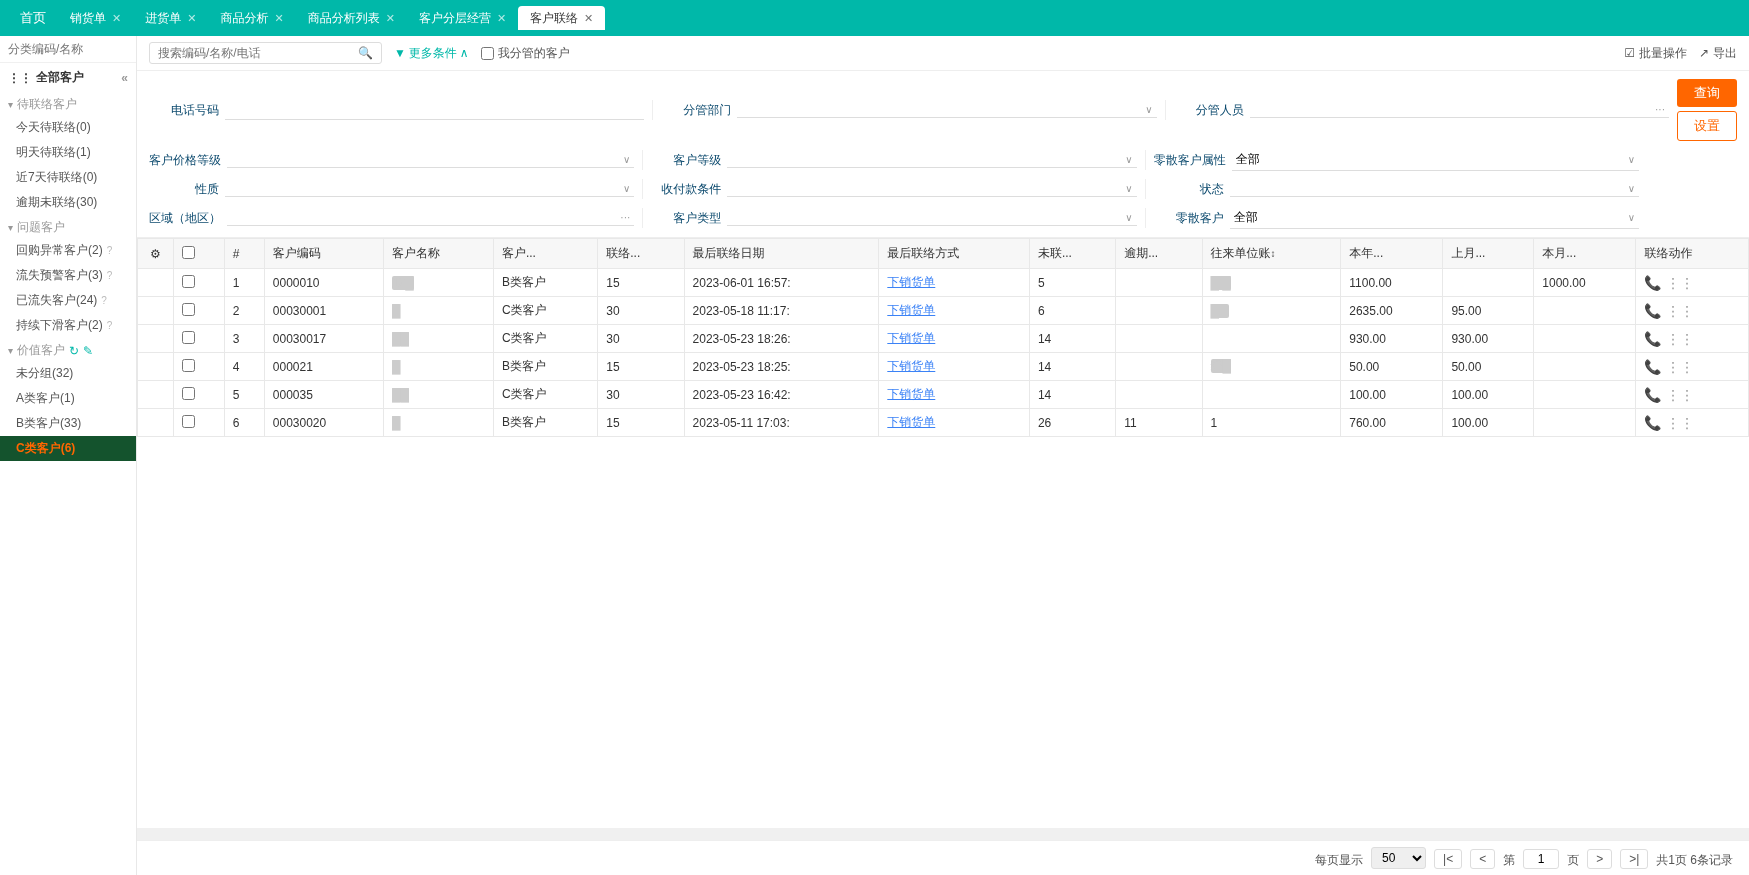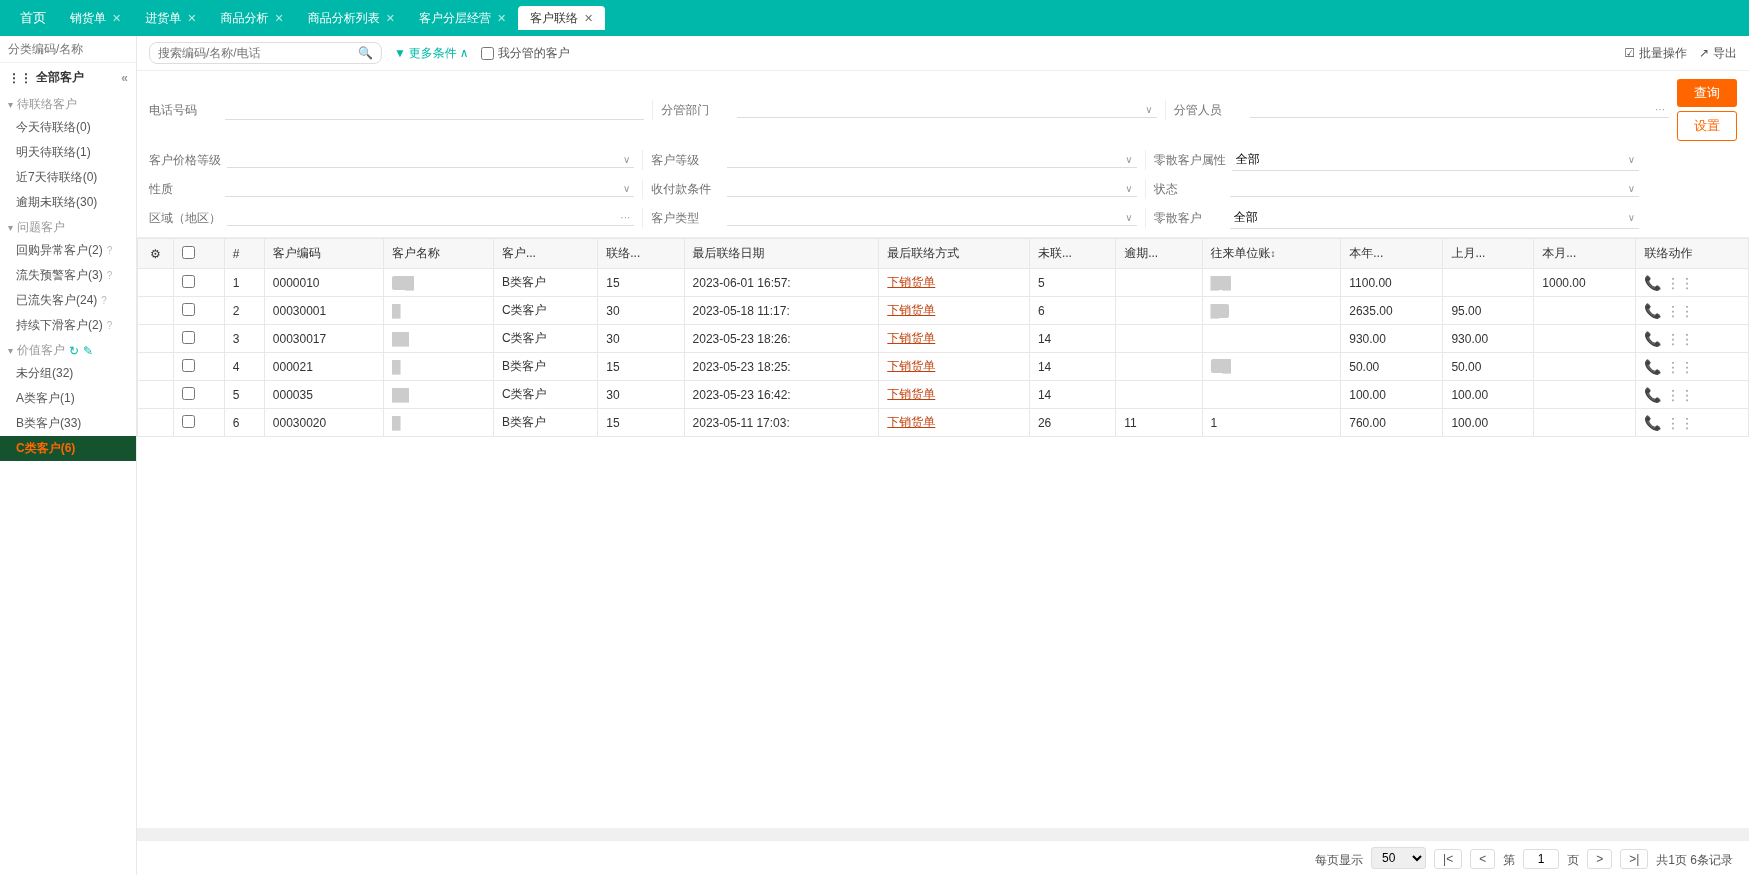--- a/index.html
+++ b/index.html
@@ -26,49 +26,49 @@
     .sidebar-group-label::before { content: '▾'; margin-right: 4px; font-size: 10px; }
     .sidebar-item { padding: 4px 8px 4px 16px; color: #555; cursor: pointer; display: flex; align-items: center; white-space: nowrap; }
     .sidebar-item.active { background: #14532d; color: #ff6600; font-weight: bold; text-align: right; }
     .sidebar-item .help-icon { margin-left: 4px; color: #bbb; font-size: 10px; }
 
     
     .content-area { flex: 1; display: flex; flex-direction: column; overflow: hidden; }
 
     
     .search-bar { background: #fff; padding: 6px 12px; display: flex; align-items: center; border-bottom: 1px solid #eee; gap: 12px; }
-    .search-input-wrap { display: flex; align-items: center; border: 1px solid #ddd; border-radius: 8px; padding: 3px 8px; min-width: 200px; }
+    .search-input-wrap { display: flex; align-items: center; border: 1px solid #ddd; border-radius: 3px; padding: 3px 8px; min-width: 200px; }
     .search-input-wrap input { border: none; outline: none; font-size: 12px; width: 160px; }
     .search-icon-btn { color: #00b8a9; cursor: pointer; }
     .filter-btn { display: flex; align-items: center; color: #00b8a9; cursor: pointer; gap: 3px; }
     .checkbox-label { display: flex; align-items: center; gap: 4px; color: #555; cursor: pointer; }
     .spacer { flex: 1; }
     .batch-btn, .export-btn { display: flex; align-items: center; gap: 4px; color: #555; cursor: pointer; font-size: 12px; }
 
     
     .filter-panel { background: #fff; padding: 8px 12px; border-bottom: 1px solid #eee; }
     .filter-row { display: flex; align-items: center; margin-bottom: 8px; gap: 8px; }
     .filter-row:last-child { margin-bottom: 0; }
     .filter-field { display: flex; align-items: center; flex: 1; gap: 6px; }
-    .filter-label { color: #737373; white-space: nowrap; min-width: 70px; text-align: left; }
+    .filter-label { color: #0c4a6e; white-space: nowrap; min-width: 70px; text-align: right; }
     .filter-input { flex: 1; border: none; border-bottom: 1px solid #ddd; outline: none; padding: 2px 4px; font-size: 12px; }
     .filter-select-wrap { flex: 1; border-bottom: 1px solid #ddd; display: flex; align-items: center; justify-content: space-between; padding: 2px 4px; cursor: pointer; }
     .filter-select-wrap .arrow { color: #999; font-size: 10px; }
     .filter-divider { width: 1px; height: 20px; background: #eee; }
     .query-btn { background: #ff6600; color: #fff; border: none; border-radius: 3px; padding: 5px 16px; cursor: pointer; font-size: 13px; }
     .set-btn { background: #fff; color: #ff6600; border: 1px solid #ff6600; border-radius: 3px; padding: 5px 16px; cursor: pointer; font-size: 13px; }
     .btn-group { display: flex; flex-direction: column; gap: 4px; }
 
     
     .table-area { flex: 1; overflow: auto; background: #fff; margin: 0; }
     table { width: 100%; border-collapse: collapse; }
     th { background: #f7f7f7; border: 1px solid #e8e8e8; padding: 6px 8px; text-align: left; color: #333; white-space: nowrap; font-weight: normal; position: sticky; top: 0; z-index: 1; }
     td { border: 1px solid #e8e8e8; padding: 5px 8px; color: #333; white-space: nowrap; }
     .th-settings { text-align: center; width: 36px; }
-    .link-text { color: #c2410c; cursor: pointer; text-decoration: underline; font-family: Liberation Mono, monospace; }
+    .link-text { color: #3b82f6; cursor: pointer; text-decoration: underline; font-family: Liberation Mono, monospace; }
     .action-icons { display: flex; gap: 4px; align-items: center; }
     .action-icon { color: #999; cursor: pointer; font-size: 14px; }
 
     
     .table-footer { background: #fff; border-top: 1px solid #eee; padding: 6px 16px; display: flex; align-items: flex-end; justify-content: flex-end; gap: 8px; color: #555; }
     .footer-select { border: 1px solid #ddd; border-radius: 3px; padding: 2px 6px; font-size: 12px; cursor: pointer; }
     .page-btn { border: 1px solid #ddd; border-radius: 3px; padding: 2px 8px; cursor: pointer; background: #fff; color: #555; }
     .page-input { border: 1px solid #ddd; border-radius: 3px; width: 36px; text-align: center; padding: 2px 4px; }
     .scrollbar-area { height: 12px; background: #f0f0f0; overflow-x: auto; }
     .scrollbar-inner { width: 800px; height: 1px; }

